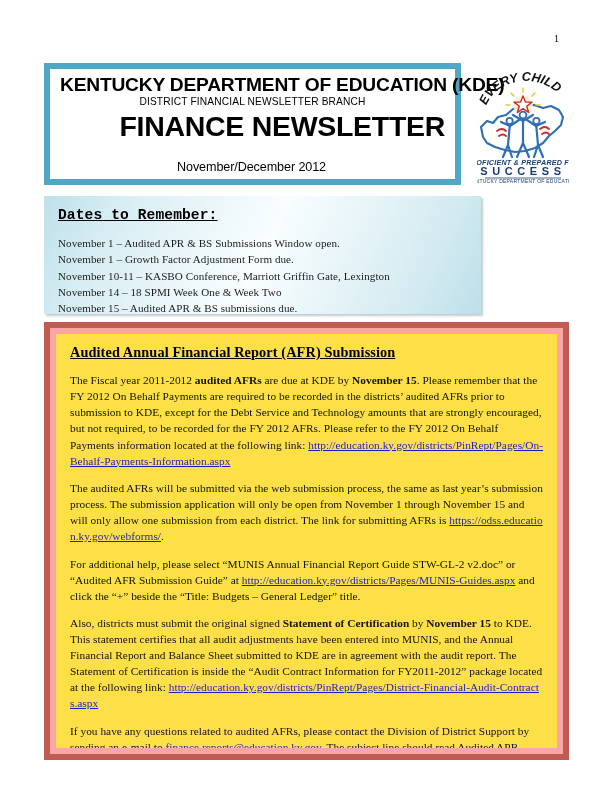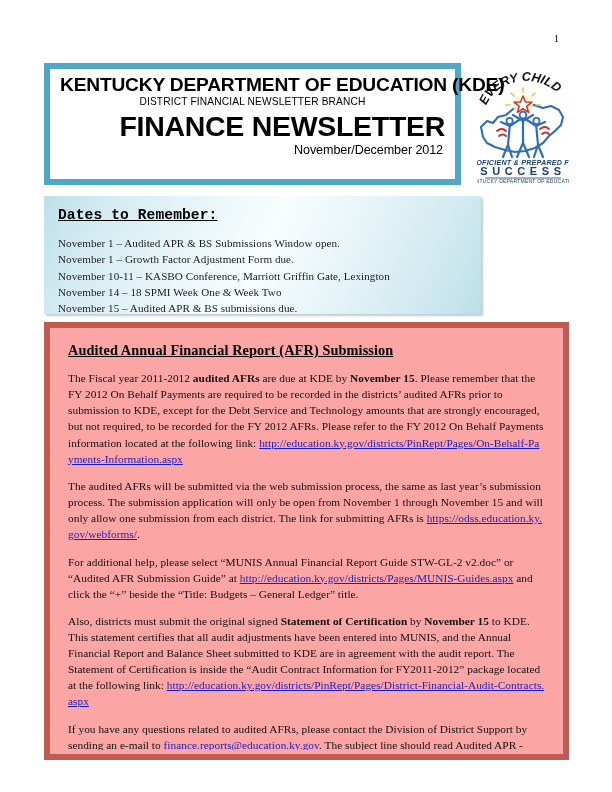--- a/index.html
+++ b/index.html
@@ -76,22 +76,22 @@
     color: #000;
     text-align: right;
     line-height: 1.1;
     margin-top: 2px;
     letter-spacing: -0.3px;
   }
   .issue-date {
     font-family: "Liberation Sans", sans-serif;
     font-size: 12.6px;
     color: #000;
-    text-align: right;
-    margin-top: 1px;
+    text-align: center;
+    margin-top: 18px;
     padding-right: 2px;
     letter-spacing: -0.1px;
   }
 
   
   .kde-logo {
     position: absolute;
     left: 433px;
     top: 2px;
     width: 92px;
@@ -147,23 +147,23 @@
     top: 322px;
     width: 525px;
     height: 438px;
     box-sizing: border-box;
     border: 6px solid #bf5b52;
     background: #ffffff;
   }
   .content-inner {
     position: absolute;
     left: 0; top: 0; right: 0; bottom: 0;
-    border: 4px solid #fca5a5;
-    box-sizing: border-box;
-    background: #fca5a5;
+    border: 6px solid #fca5a5;
+    box-sizing: border-box;
+    background: #fde047;
     padding: 9px 14px 0 14px;
     overflow: hidden;
   }
   .section-heading {
     font-family: "Liberation Serif", serif;
     font-weight: bold;
     font-size: 14.3px;
     color: #000;
     text-decoration: underline;
     display: inline-block;

